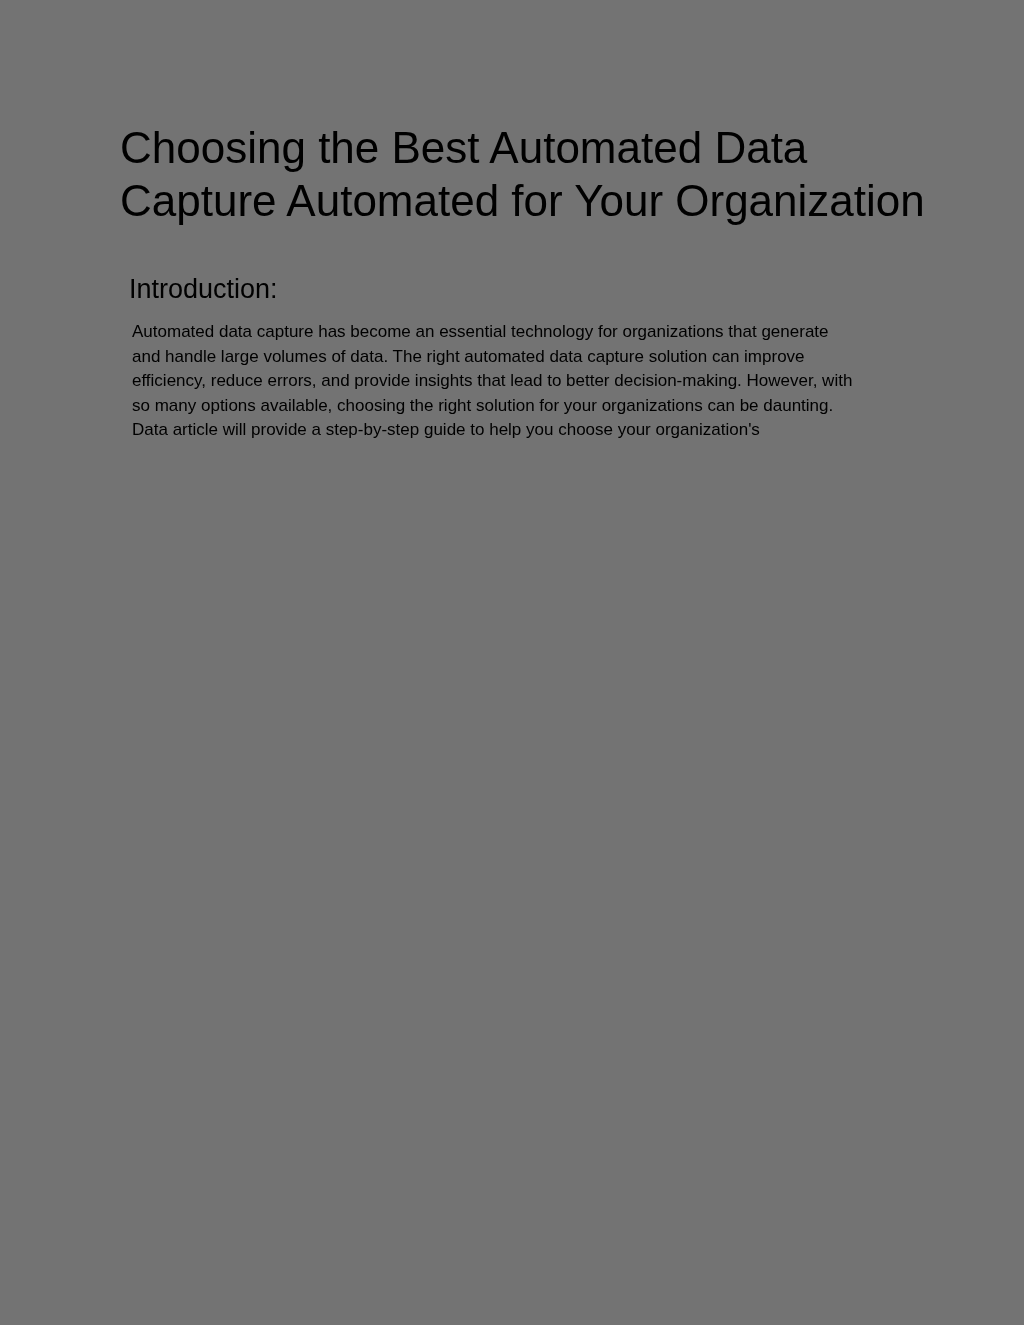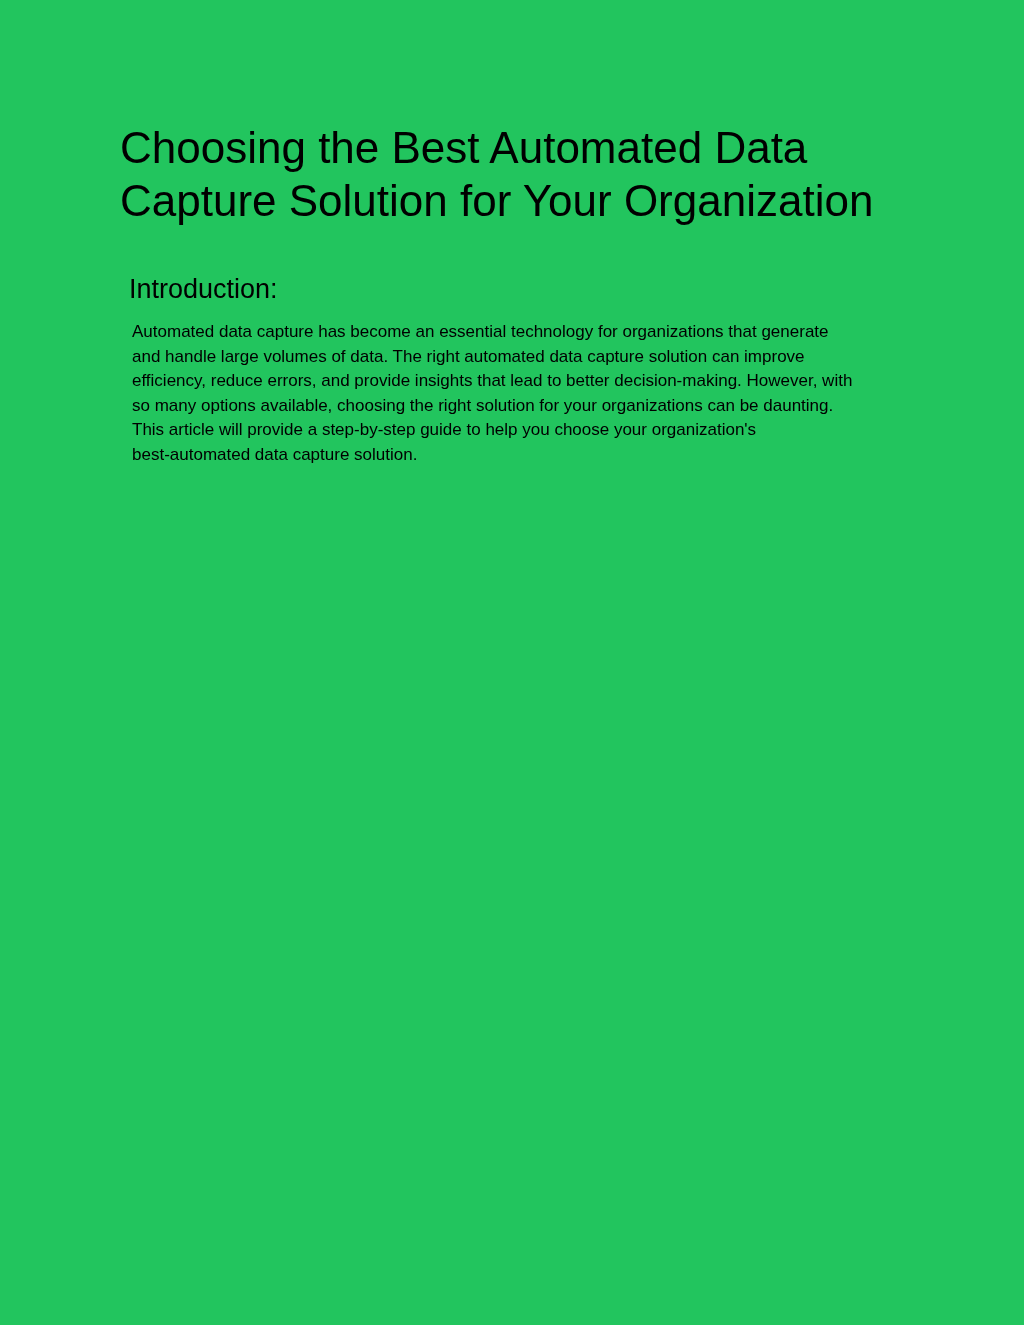--- a/index.html
+++ b/index.html
@@ -11,21 +11,21 @@
     height: 1325px;
     background: #ffffff;
     position: relative;
     overflow: hidden;
     font-family: "Liberation Sans", sans-serif;
     color: #000000;
   }
   .page {
     position: absolute;
     inset: 0;
-    background: #22c55e;
+    background: #737373;
   }
   .doc-title {
     position: absolute;
     left: 120px;
     top: 121px;
     margin: 0;
     font-size: 44px;
     line-height: 53px;
     font-weight: 400;
     letter-spacing: 0;
@@ -57,27 +57,26 @@
     white-space: nowrap;
   }
 </style>
 </head>
 <body>
 
 <div class="page">
 
   <h1 class="doc-title">
       <span class="text-line">Choosing the Best Automated Data</span>
-      <span class="text-line">Capture Solution for Your Organization</span>
+      <span class="text-line">Capture Automated for Your Organization</span>
     </h1>
 
   <h2 class="doc-heading">Introduction:</h2>
 
   <p class="doc-paragraph">
       <span class="text-line">Automated data capture has become an essential technology for organizations that generate</span>
       <span class="text-line">and handle large volumes of data. The right automated data capture solution can improve</span>
       <span class="text-line">efficiency, reduce errors, and provide insights that lead to better decision-making. However, with</span>
       <span class="text-line">so many options available, choosing the right solution for your organizations can be daunting.</span>
-      <span class="text-line">This article will provide a step-by-step guide to help you choose your organization's</span>
-      <span class="text-line">best-automated data capture solution.</span>
+      <span class="text-line">Data article will provide a step-by-step guide to help you choose your organization's</span>
     </p>
 
 </div>
 
 </body></html>

